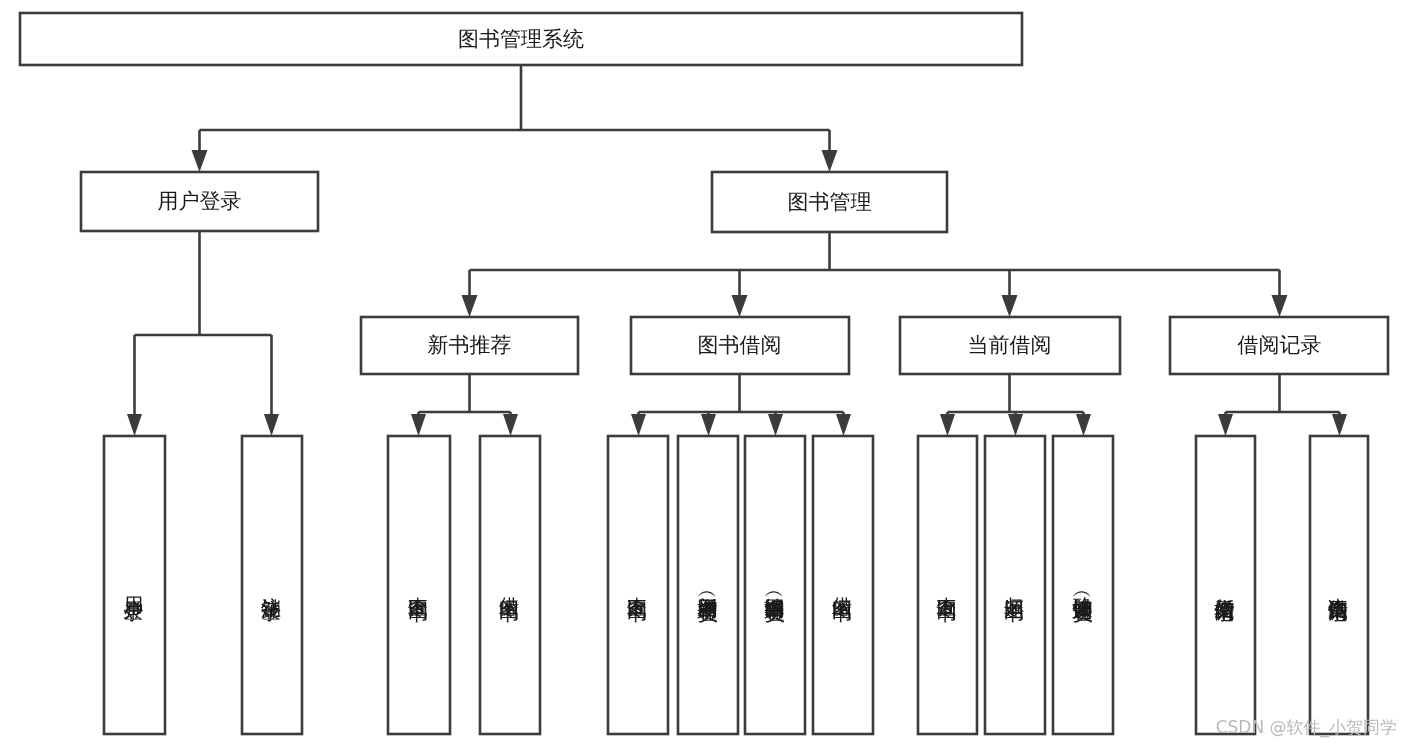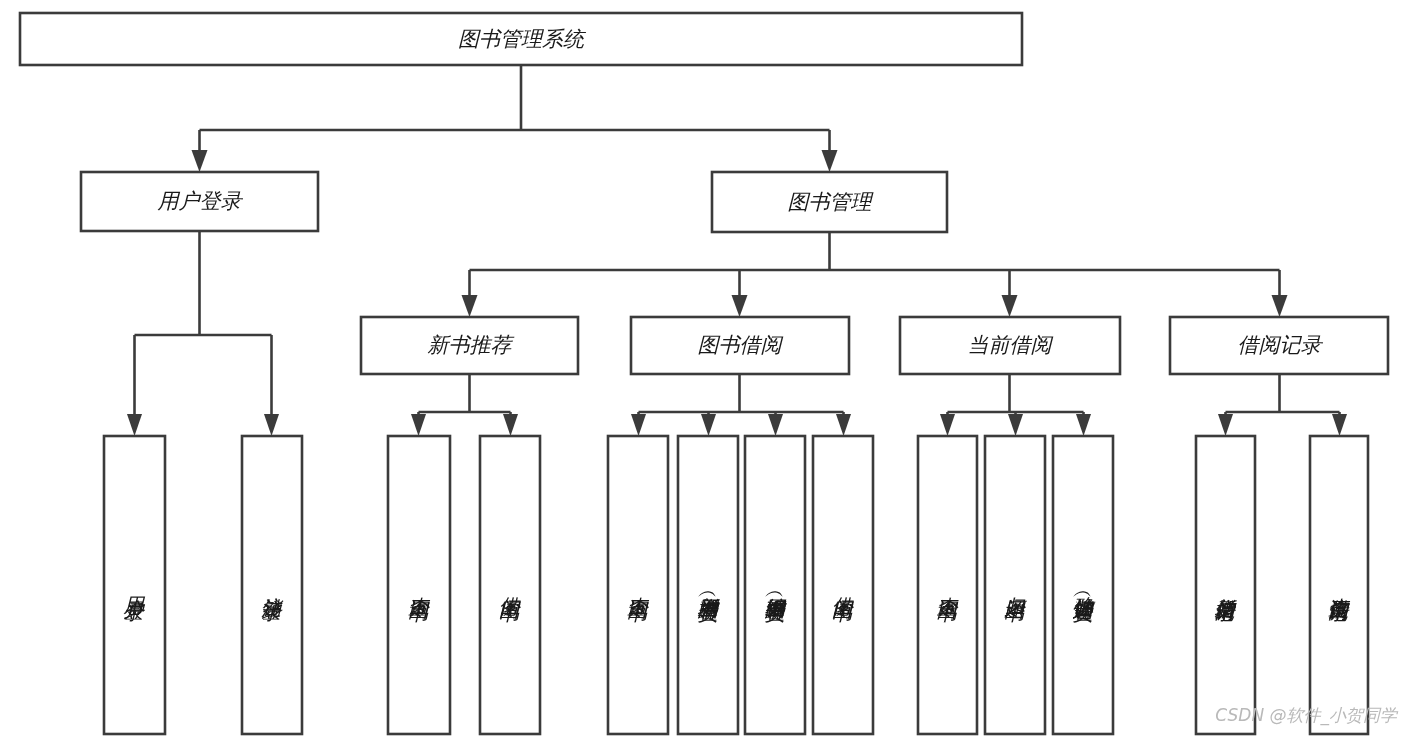--- a/index.html
+++ b/index.html
@@ -11,21 +11,20 @@
     width: 1405px;
     height: 747px;
     font-family: "DejaVu Sans", "Liberation Sans", sans-serif;
     overflow: hidden;
   }
   #diagram-root {
     position: relative;
     width: 1405px;
     height: 747px;
     background: #ffffff;
-    font-style: italic;
   }
   svg.diagram {
     position: absolute;
     left: 0;
     top: 0;
     width: 1405px;
     height: 747px;
   }
   .node-rect {
     fill: #ffffff;
@@ -53,21 +52,21 @@
   }
   .label-v {
     font-size: 20px;
     writing-mode: vertical-rl;
     text-orientation: upright;
     letter-spacing: 2px;
   }
   .watermark {
     position: absolute;
     right: 8px;
-    bottom: 20px;
+    bottom: 8px;
     font-family: "DejaVu Sans", "Liberation Sans", sans-serif;
     font-size: 17px;
     color: #b9b9b9;
     white-space: nowrap;
     pointer-events: none;
     user-select: none;
   }
 </style>
 </head>
 <body>

